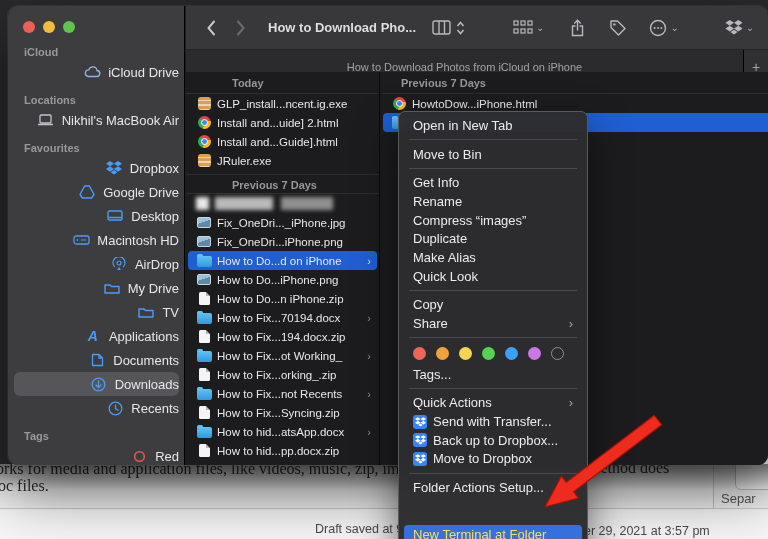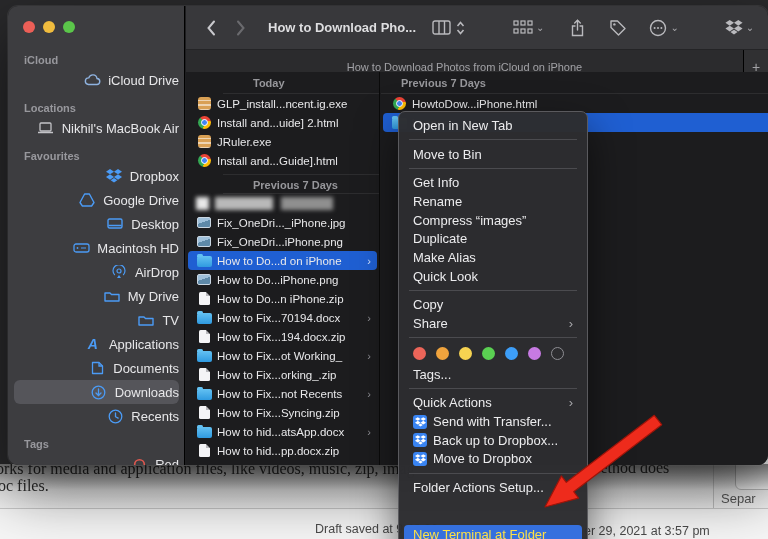--- a/index.html
+++ b/index.html
@@ -30,21 +30,21 @@
   .window { position:absolute; left:8px; top:6px; width:760px; height:459px; border-radius:10px;
             background:#1e1e20; box-shadow:0 25px 60px rgba(0,0,0,.55), 0 0 0 1px rgba(255,255,255,.08);
             overflow:hidden; }
 
   
   .sidebar { position:absolute; left:0; top:0; width:177px; height:459px; background:#3d3d40;
              border-right:1px solid #000; overflow:hidden; }
   .traffic { position:absolute; left:15px; top:15px; display:flex; gap:8px; }
   .tl { width:12px; height:12px; border-radius:50%; }
   .tl-red { background:#ec5f57; } .tl-yellow { background:#f0bc3e; } .tl-green { background:#5bc64a; }
-  .sb-scroll { position:absolute; left:0; top:46px; width:177px; }
+  .sb-scroll { position:absolute; left:0; top:38px; width:177px; }
   .sb-label { height:16px; line-height:16px; padding-left:16px; font-size:11px; font-weight:bold; color:#98989d; margin-top:8px; }
   .sb-label:first-child { margin-top:0; }
   .sb-item { position:relative; height:24px; display:flex; align-items:center; margin:0 6px; padding-left:9px;
              border-radius:6px; color:#e7e7e9; font-size:13px; white-space:nowrap;justify-content:flex-end; }
   .sb-item.sel { background:#55555a; }
   .sb-ic { width:18px; height:18px; margin-right:7px; display:flex; align-items:center; justify-content:center; flex:0 0 18px; }
   .sb-ic svg { display:block; }
   .ic-apps { color:#4b9bf5; font-weight:bold; font-size:14px; font-style:italic; }
 
   
@@ -64,21 +64,21 @@
   .tab-plus { width:25px; border-left:1px solid #000; background:#303032; color:#a2a2a6; font-size:14px;
               display:flex; align-items:center; justify-content:center; }
 
   .listarea { position:absolute; left:0; top:66px; right:0; bottom:0; background:#1c1c1e; }
   .fcol { position:absolute; top:0; bottom:0; overflow:hidden; }
   .fcol1 { left:0; width:194px; border-right:1px solid #0a0a0a; }
   .fcol2 { left:195px; width:392px; }
   .grp-header { height:22px; line-height:22px; font-size:11px; font-weight:bold; color:#97979b;
                 border-bottom:1px solid #2d2d2f; }
   .grp-header.later { border-top:1px solid #2d2d2f; margin-top:4px; height:20px; line-height:20px; }
-  .fcol1 .grp-header { padding-left:30px;margin-left:37px; }
+  .fcol1 .grp-header { padding-left:46px; }
   .fcol2 .grp-header { padding-left:20px; }
   .frow { position:relative; height:19px; display:flex; align-items:center; margin:0 2px; padding-left:8px;
           border-radius:4px; color:#e8e8ea; font-size:11.5px; white-space:nowrap; }
   .frow.sel { background:#1f5fd2; }
   .fic { width:16px; height:15px; margin-right:5px; flex:0 0 16px; display:flex; align-items:center; justify-content:center; }
   .frow .chev-r { position:absolute; right:6px; color:#8e8e93; font-size:11px; }
   .frow.sel .chev-r { color:#cfe0ff; }
 
   
   .i-exe { width:13px; height:13px; border-radius:3px; background:#d9a054;
@@ -384,29 +384,29 @@
               <span>GLP_install...ncent.ig.exe</span>
             </div>
             <div class="frow">
               <span class="fic">
                 <span class="i-chrome"></span>
               </span>
               <span>Install and...uide] 2.html</span>
             </div>
             <div class="frow">
               <span class="fic">
+                <span class="i-chrome"></span>
+              </span>
+              <span>Install and...Guide].html</span>
+            </div>
+            <div class="frow">
+              <span class="fic">
                 <span class="i-exe"></span>
               </span>
               <span>JRuler.exe</span>
-            </div>
-            <div class="frow">
-              <span class="fic">
-                <span class="i-chrome"></span>
-              </span>
-              <span>Install and...Guide].html</span>
             </div>
             <div class="grp-header later">Previous 7 Days</div>
             <div class="frow">
               <span class="blur1"></span>
               <span class="blur2"></span>
               <span class="blur3"></span>
             </div>
             <div class="frow">
               <span class="fic">
                 <span class="i-img"></span>

